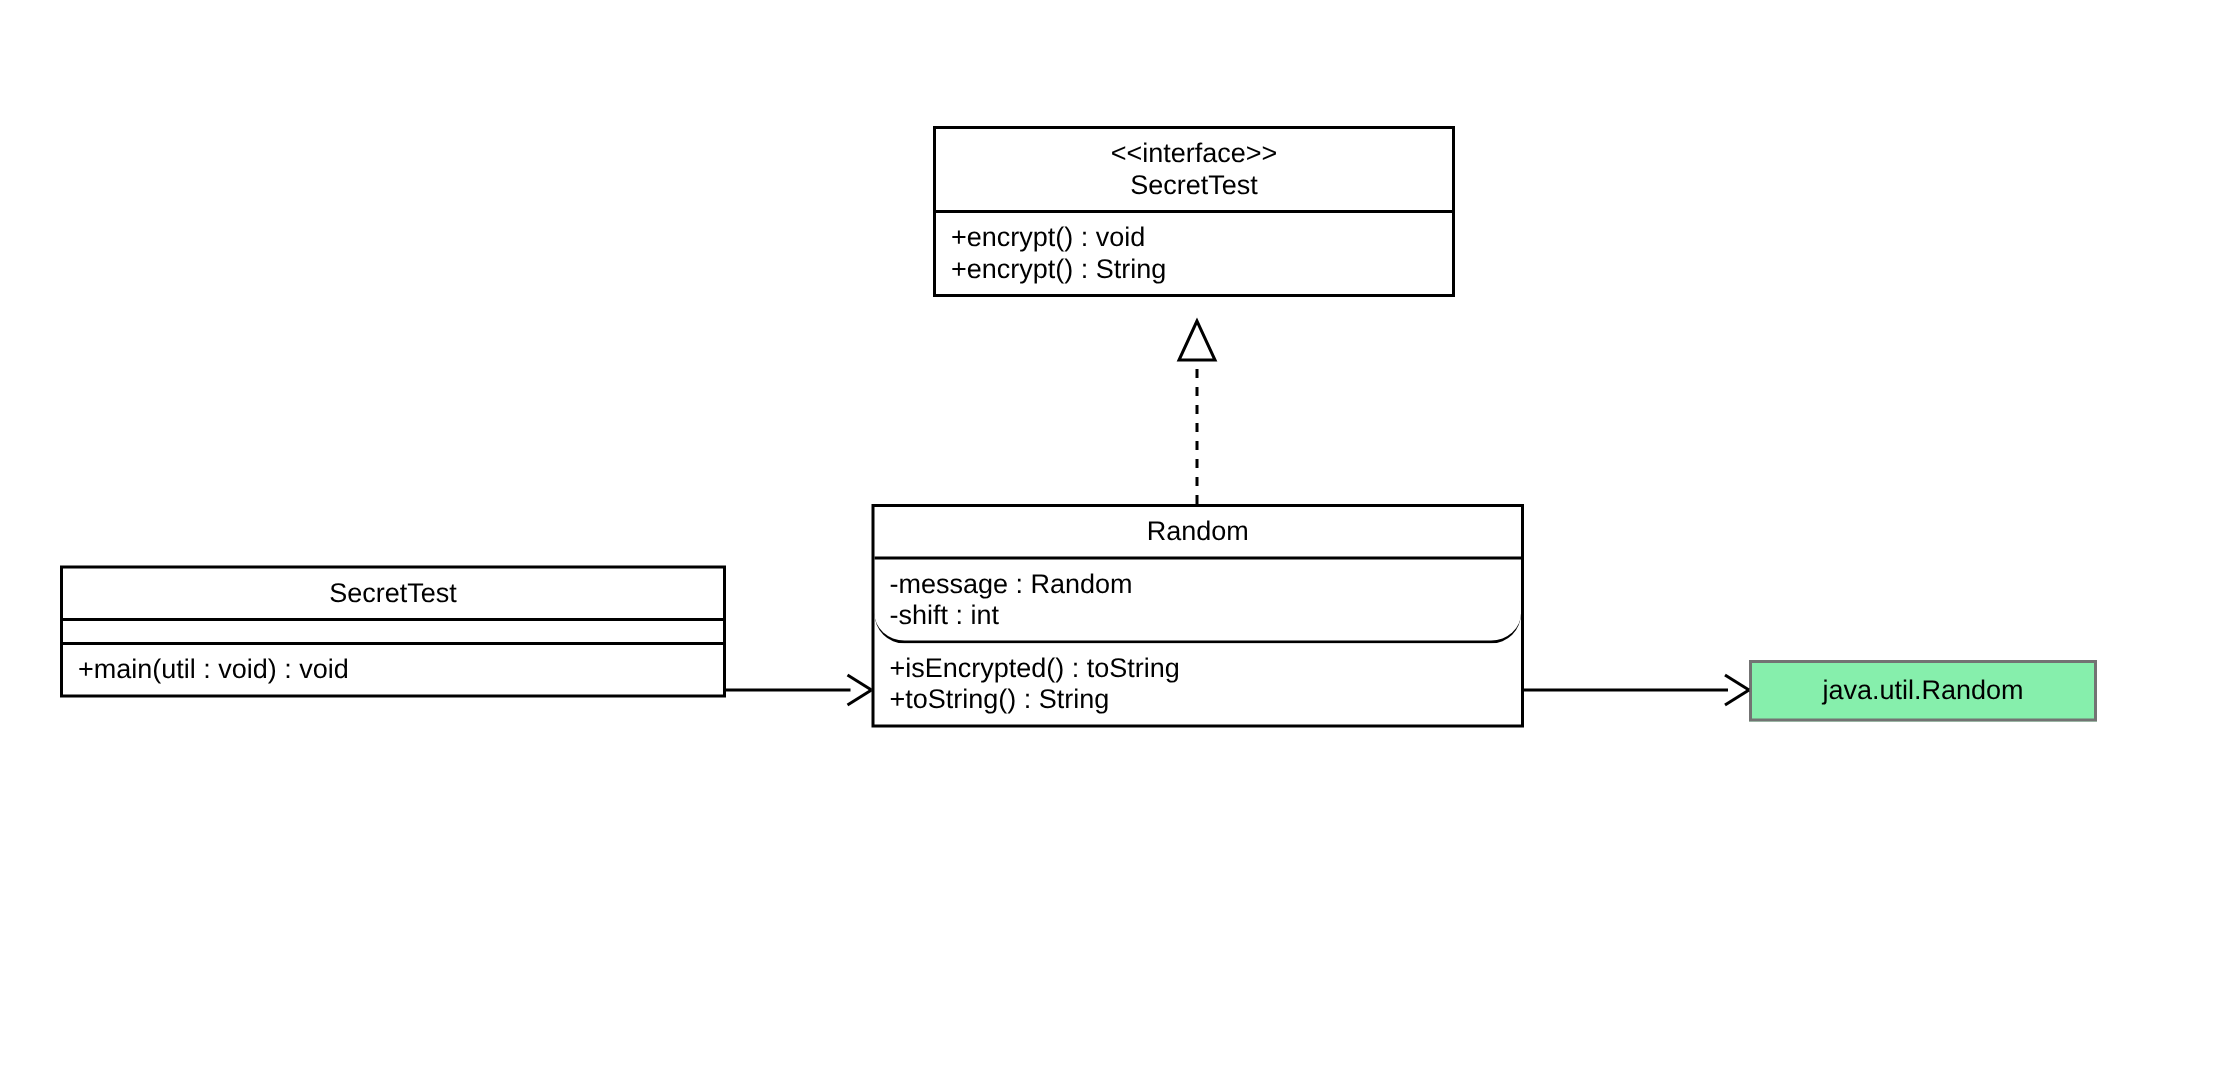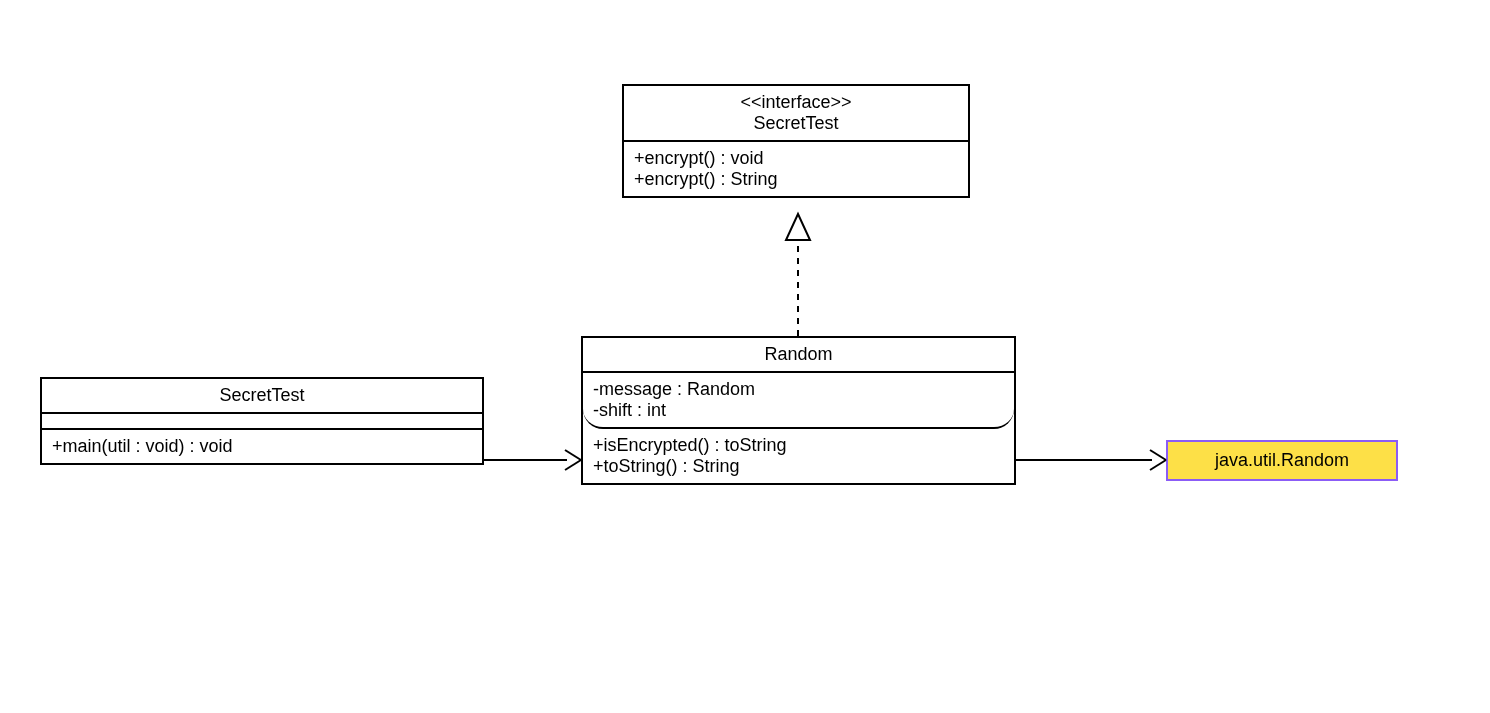--- a/index.html
+++ b/index.html
@@ -34,22 +34,22 @@
   }
   .uml-members {
     text-align: left;
     border-radius: 20px;
   }
   .uml-empty {
     min-height: 16px;
   }
   .uml-simple {
     position: absolute;
-    border: 2px solid #8b5cf6;
-    background: #fde047;
+    border: 2px solid #737373;
+    background: #86efac;
     padding: 8px 14px;
     text-align: center;
     box-sizing: border-box;
   }
   svg.connectors {
     position: absolute;
     left: 0; top: 0;
     width: 1490px;
     height: 713px;
     pointer-events: none;

